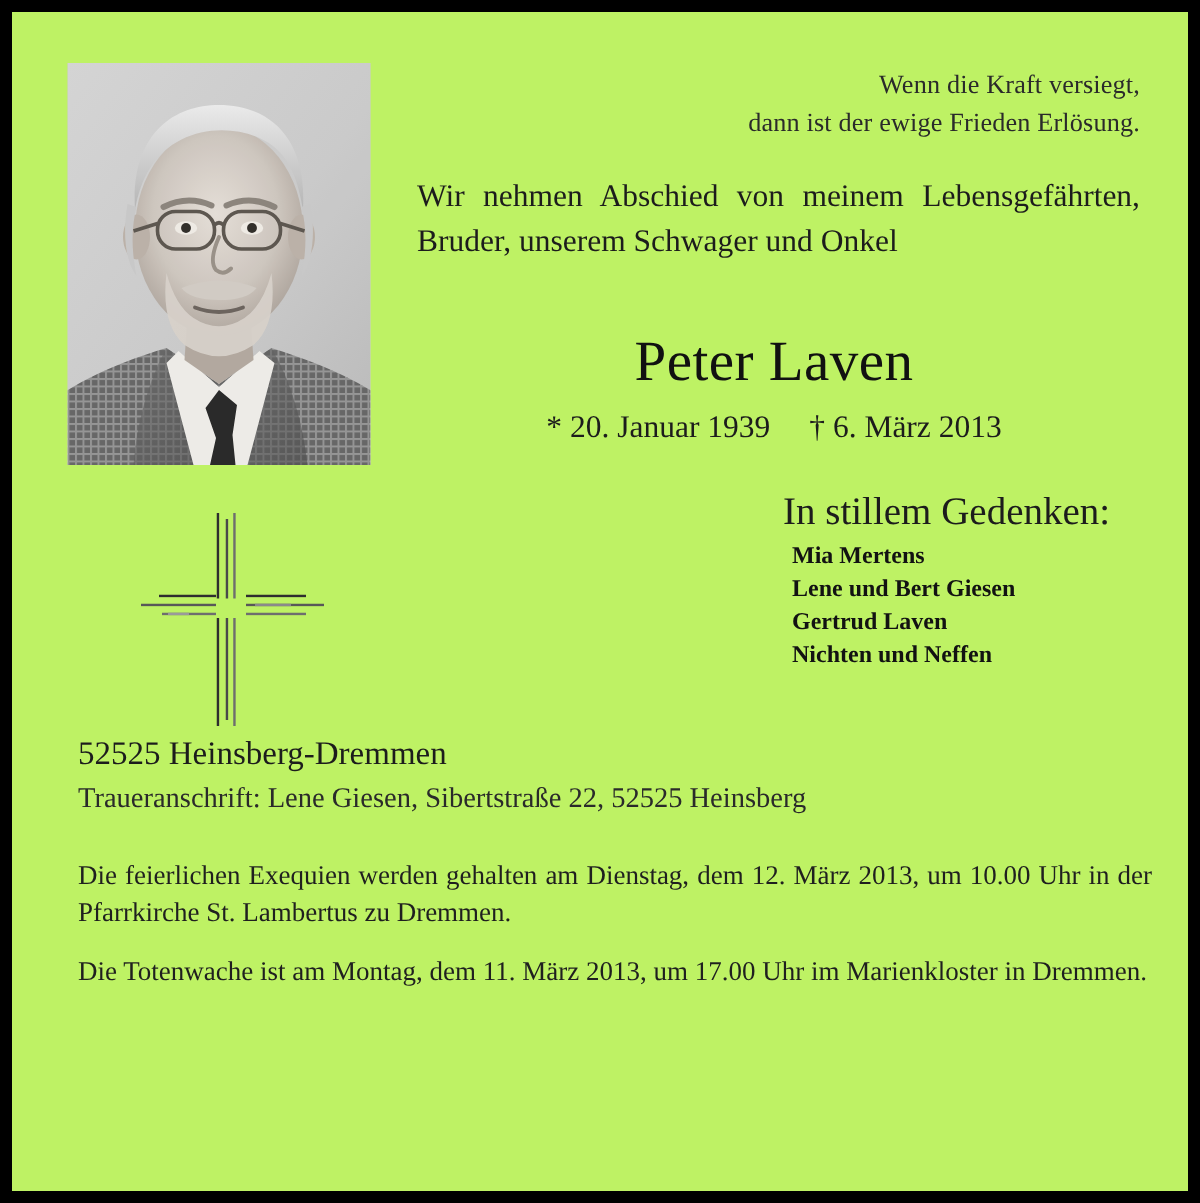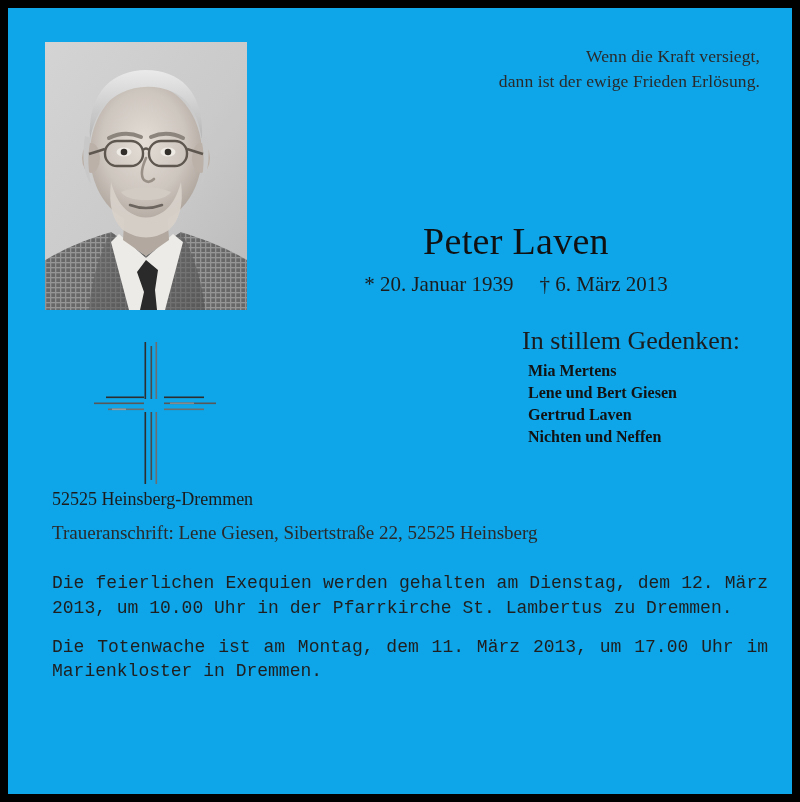--- a/index.html
+++ b/index.html
@@ -14,21 +14,21 @@
     background: #ffffff;
     box-sizing: border-box;
     border: 8px solid #000000;
     font-family: "Liberation Serif", "DejaVu Serif", serif;
     color: #1a1a1a;
     overflow: hidden;
   }
   .inner {
     position: absolute;
     left: 0; top: 0; right: 0; bottom: 0;
-    background: #0ea5e9;
+    background: #bef264;
   }
 
   
   .photo-wrap {
     position: absolute;
     left: 37px;
     top: 34px;
     width: 202px;
     height: 268px;
     background: #c9c9c9;
@@ -112,21 +112,21 @@
     width: 124px;
     height: 142px;
   }
   .cross svg { display: block; }
 
   
   .city {
     position: absolute;
     left: 44px;
     top: 481px;
-    font-size: 18px;
+    font-size: 22px;
     color: #1c1c1c;
   }
   .contact {
     position: absolute;
     left: 44px;
     top: 514px;
     font-size: 19px;
     color: #2a2a2a;
   }
 
@@ -137,21 +137,20 @@
     top: 563px;
     width: 716px;
   }
   .body-block p {
     margin: 0 0 14px 0;
     font-size: 18px;
     line-height: 1.38;
     text-align: justify;
     text-align-last: left;
     color: #1f1f1f;
-    font-family: Liberation Mono, monospace;
   }
   .body-block p:last-child { margin-bottom: 0; }
 </style>
 </head>
 <body>
 
 <div id="page">
   <div class="inner">
 
     <div class="photo-wrap">
@@ -228,20 +227,21 @@
 
         <rect x="0" y="0" width="202" height="268" fill="#000" opacity="0.02"></rect>
       </svg>
     </div>
 
     <div class="motto">
       <div>Wenn die Kraft versiegt,</div>
       <div>dann ist der ewige Frieden Erlösung.</div>
     </div>
 
+    <div class="lead">Wir nehmen Abschied von meinem Lebensgefährten, Bruder, unserem Schwager und Onkel</div>
 
     <div class="deceased-name">Peter Laven</div>
     <div class="dates">
       <span class="birth">* 20. Januar 1939</span><span class="death">† 6. März 2013</span>
     </div>
 
     <div class="mourn-head">In stillem Gedenken:</div>
     <div class="mourn-list">
       <div>Mia Mertens</div>
       <div>Lene und Bert Giesen</div>

